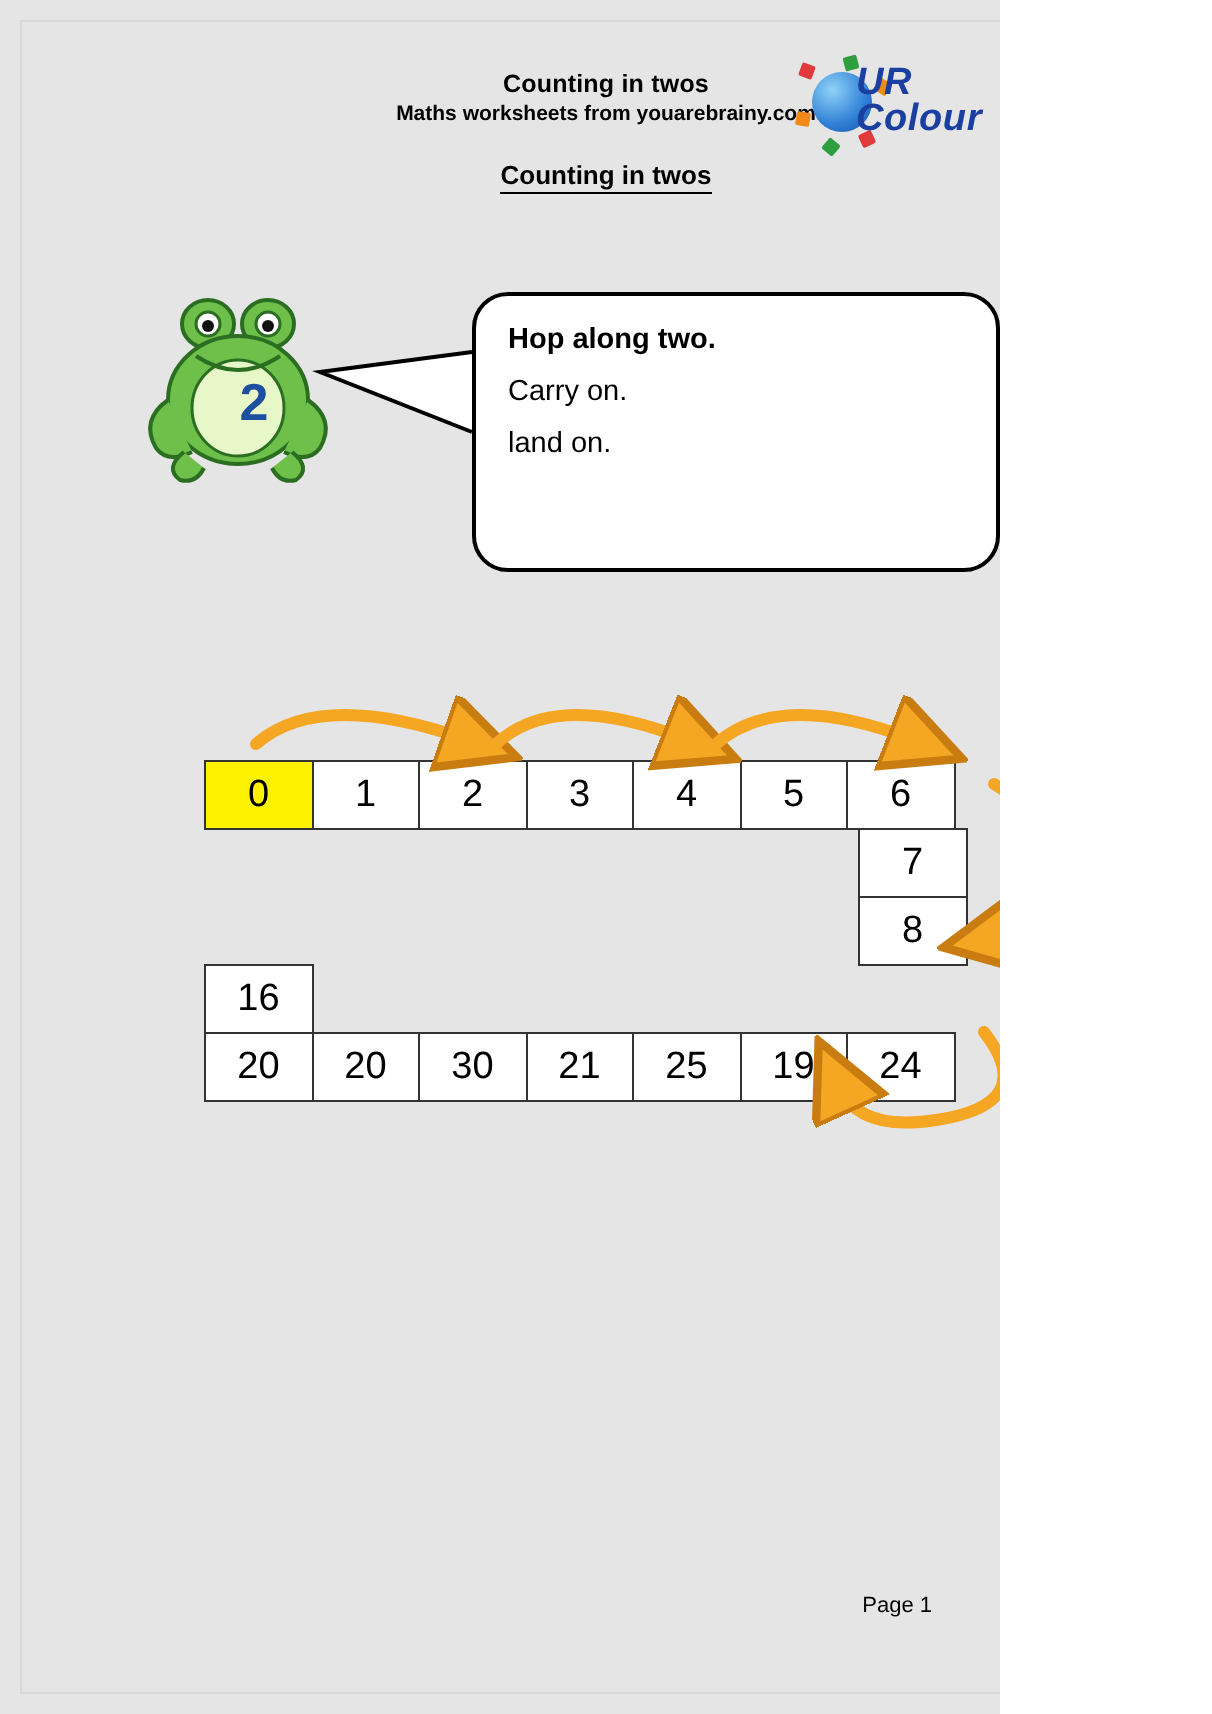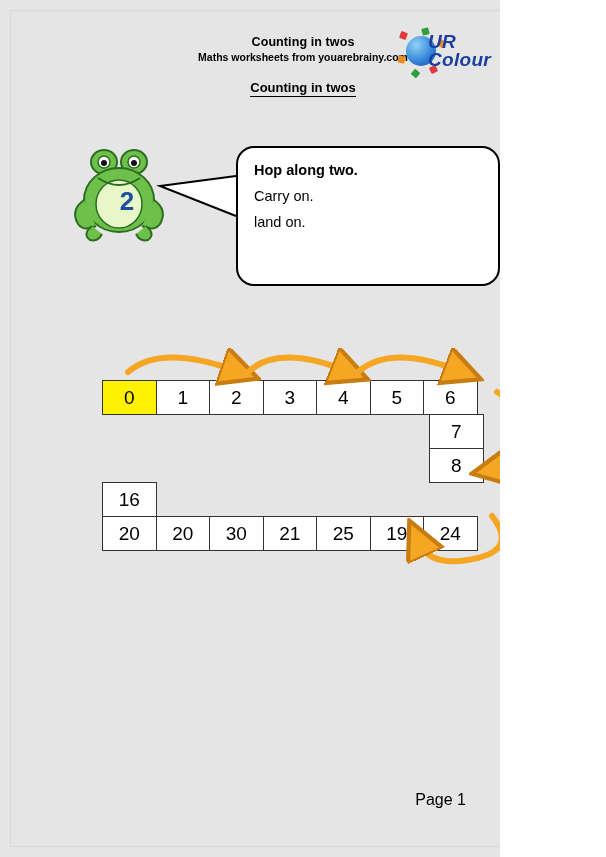--- a/index.html
+++ b/index.html
@@ -189,21 +189,21 @@
     width: 606px;
     height: 857px;
     pointer-events: none;
   }
 
   
   .footer {
     position: absolute;
     right: 34px;
     bottom: 48px;
-    font-size: 16px;
+    font-size: 11px;
   }
 </style>
 </head>
 <body>
 
 <div class="page">
 
   <div class="sheet-border"></div>
 
   <div class="header">

